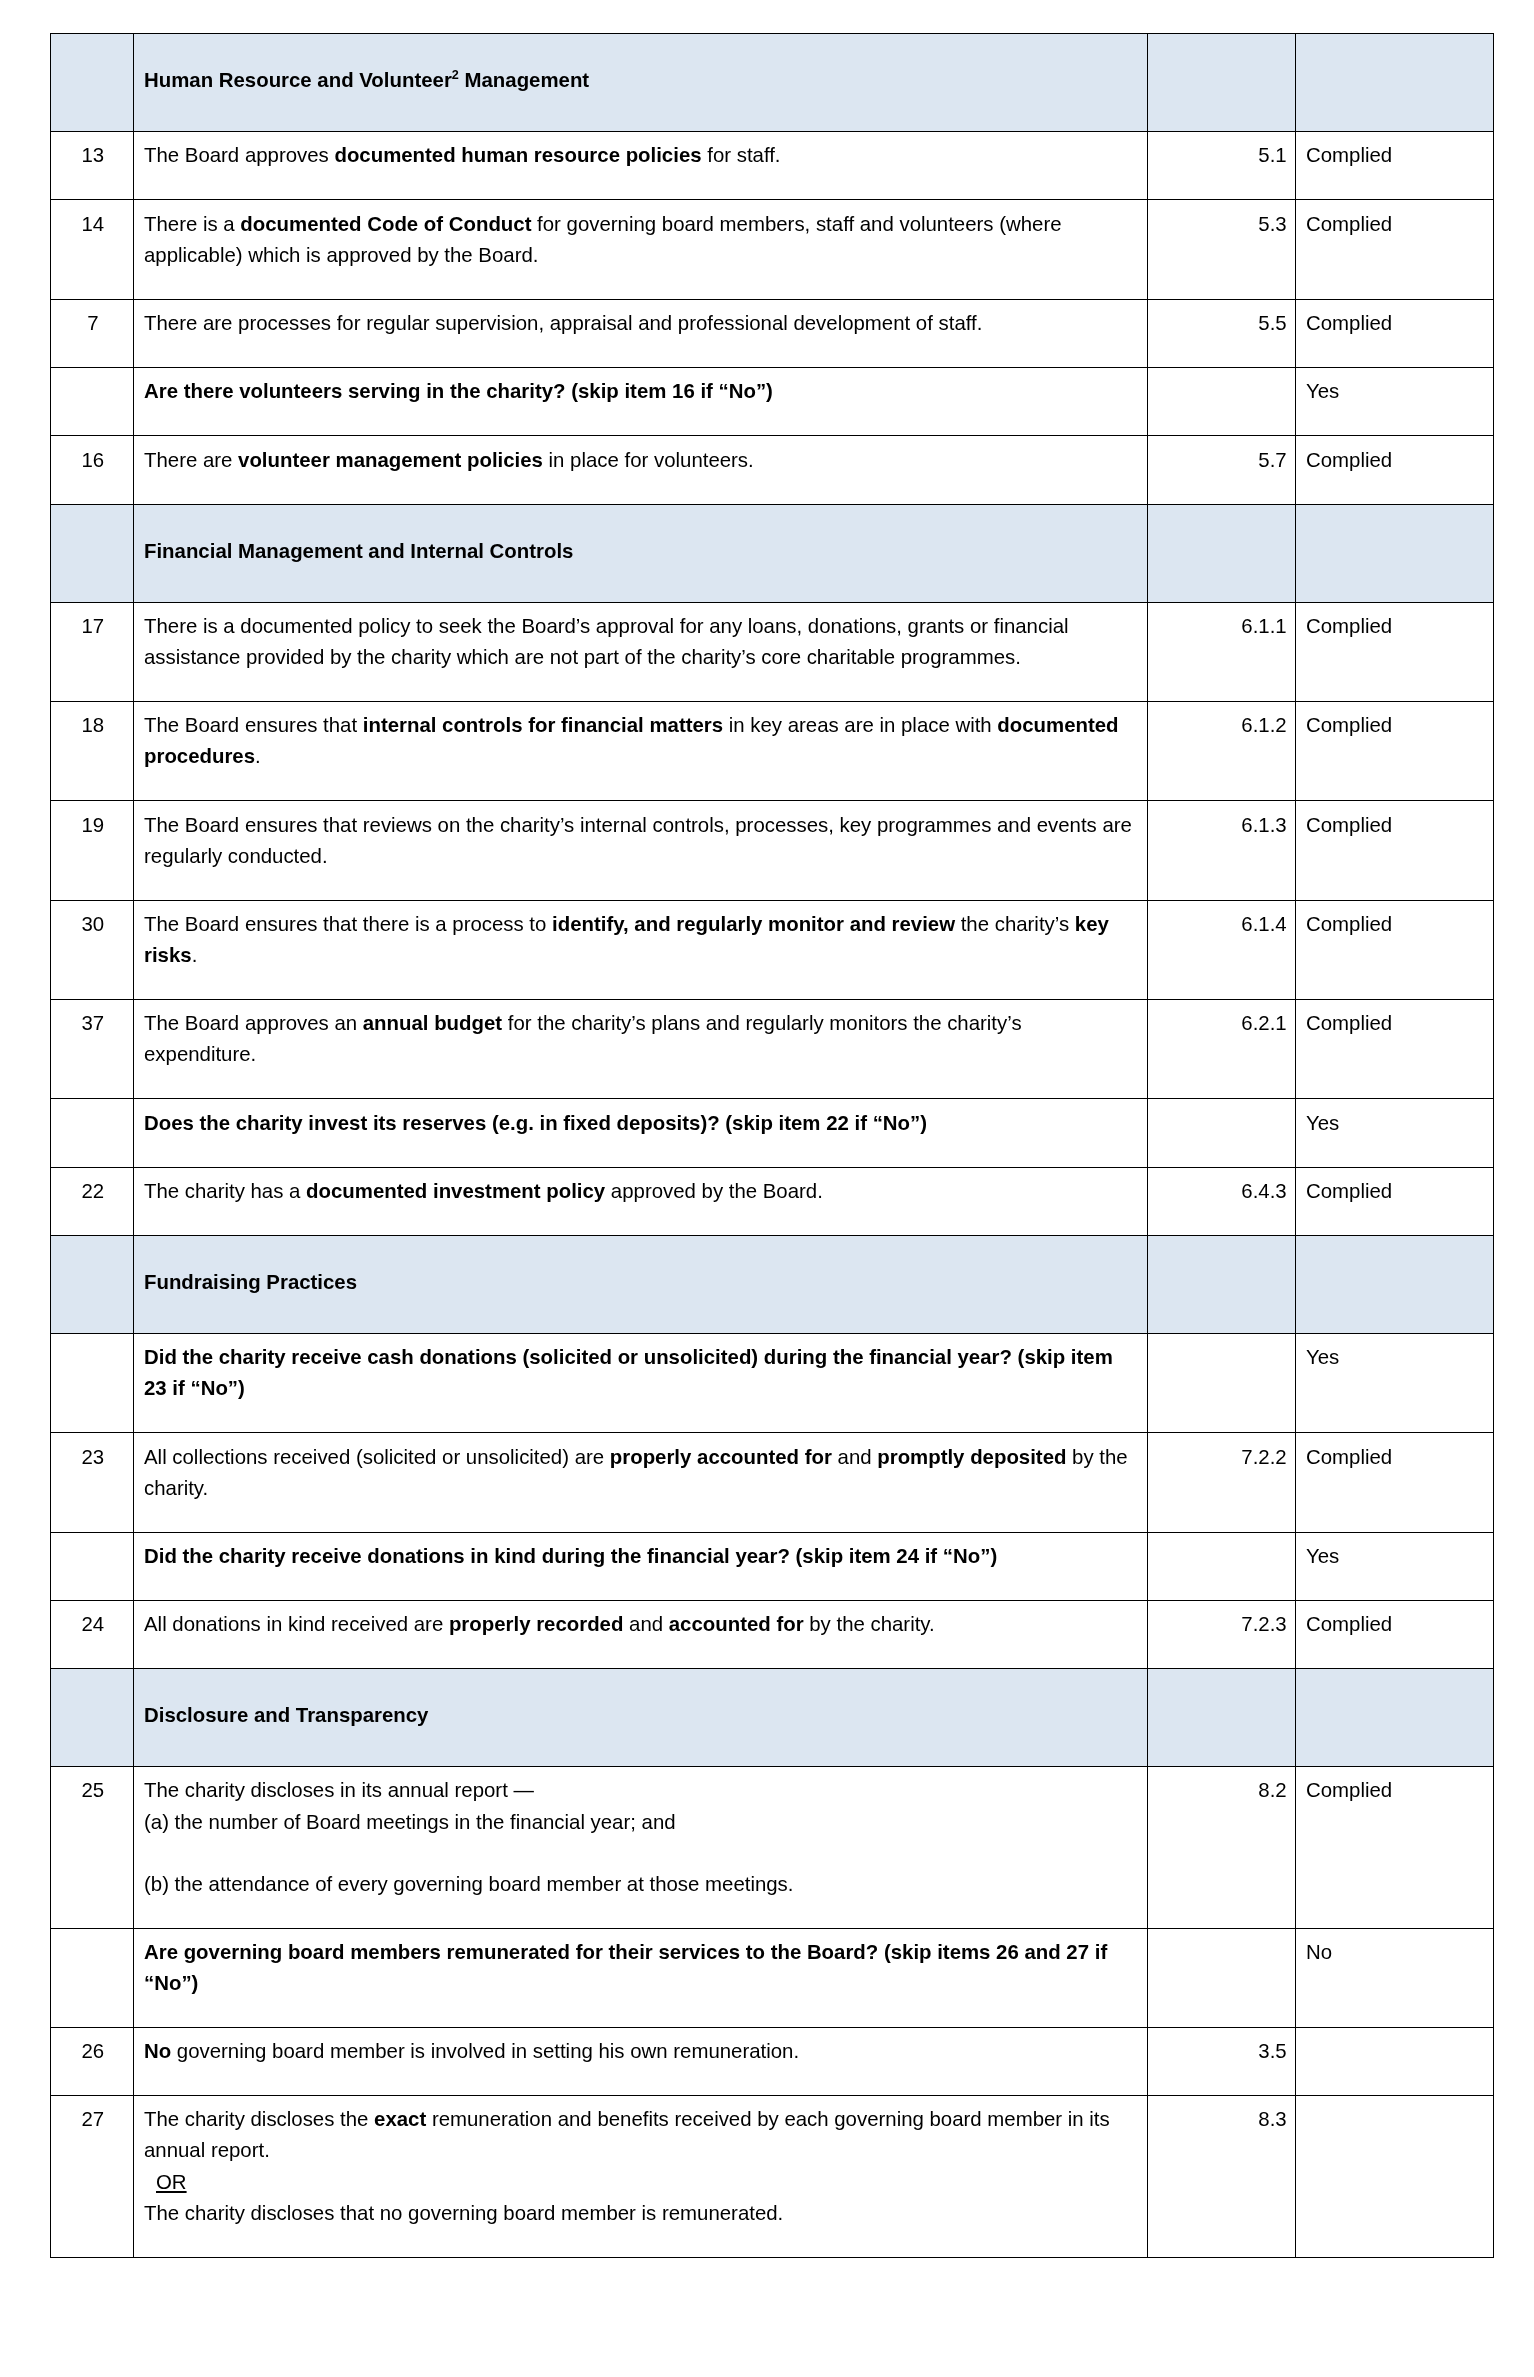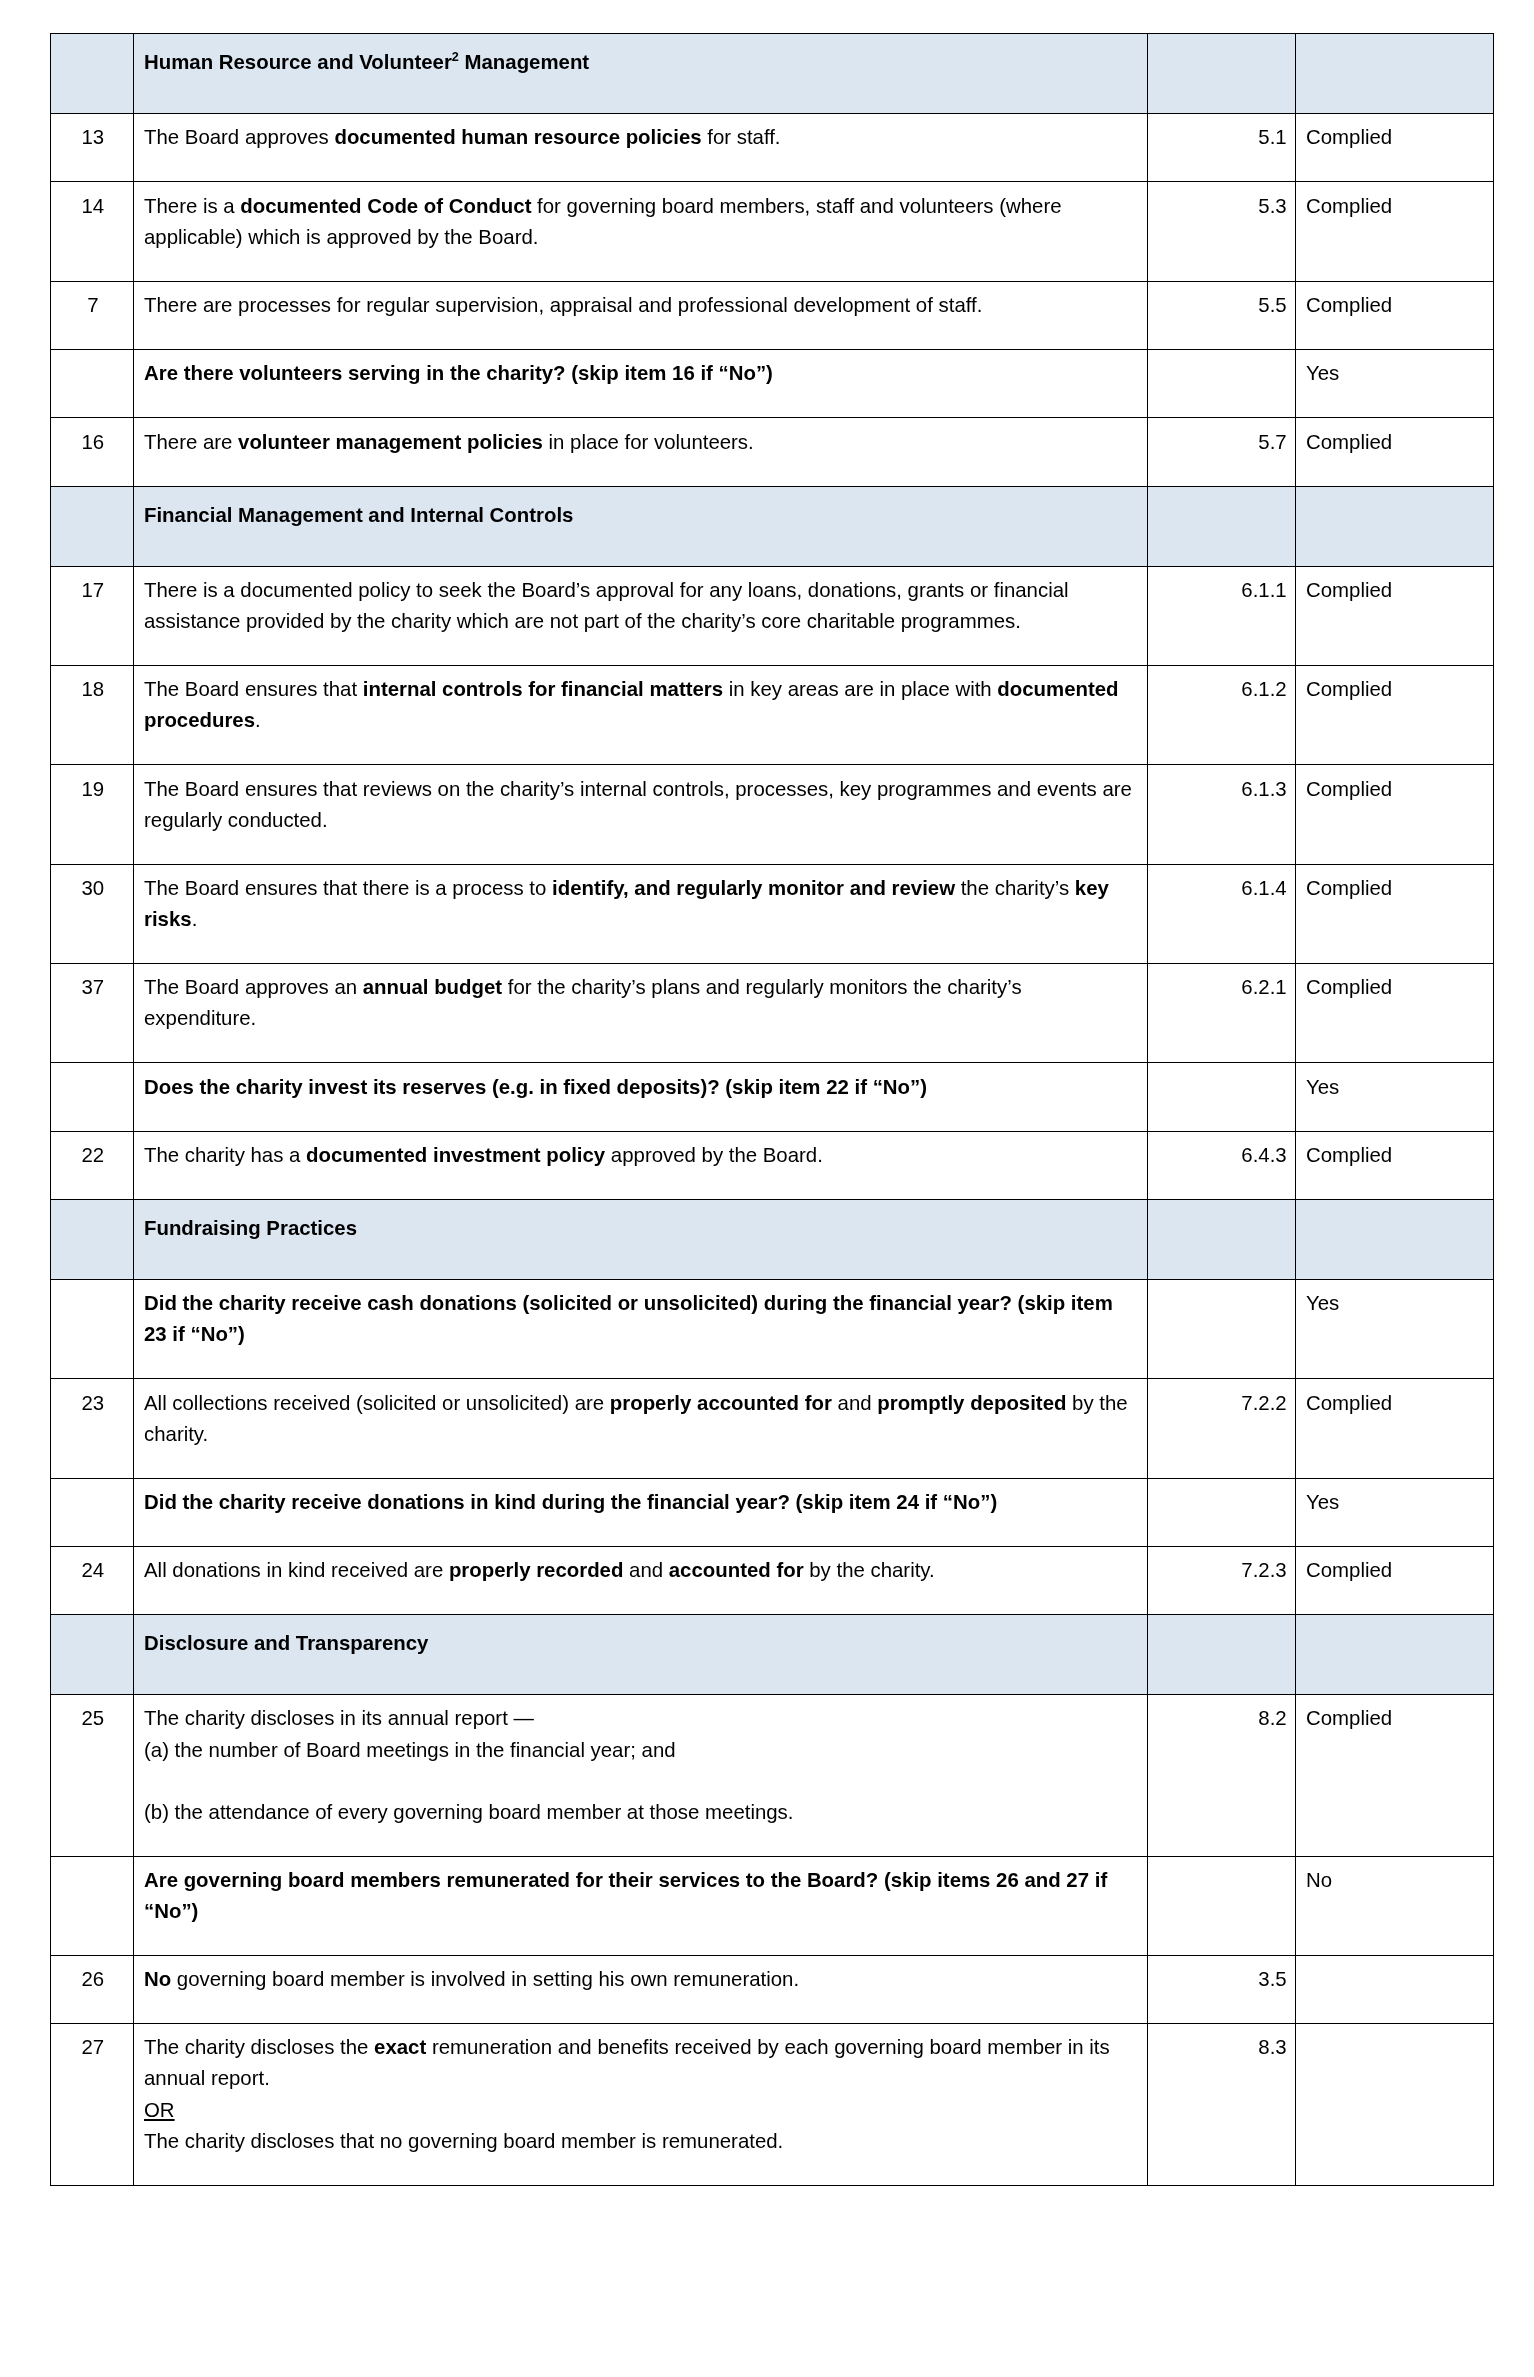--- a/index.html
+++ b/index.html
@@ -55,28 +55,28 @@
   }
   td.status {
     padding-left: 10px;
     white-space: nowrap;
   }
   tr.section-row > td {
     background: #dce6f1;
   }
   tr.section-row > td.sect-title {
     font-weight: bold;
-    padding-top: 13px;
+    padding-top: 31px;
     padding-bottom: 35px;
   }
   tr.question-row > td.desc {
     font-weight: bold;
   }
   td.desc b { font-weight: bold; }
-  td.desc .u { text-decoration: underline; }
+  td.desc .u { text-decoration: underline; margin-left: 12px; }
   sup {
     font-size: 0.62em;
     vertical-align: super;
     line-height: 0;
   }
   .blank-line {
     display: block;
     height: 1.52em;
   }
 </style>

